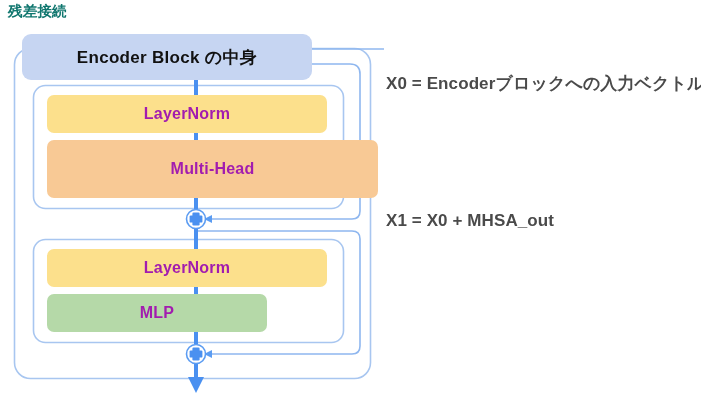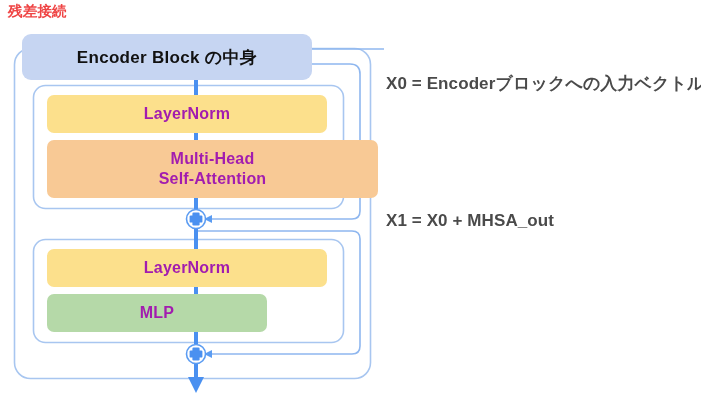--- a/index.html
+++ b/index.html
@@ -32,21 +32,21 @@
     pointer-events: none;
   }
 
   
   .heading-label {
     position: absolute;
     left: 8px;
     top: 2px;
     font-size: 14.5px;
     font-weight: bold;
-    color: #ef4444;
+    color: #0f766e;
     letter-spacing: 0.2px;
     white-space: nowrap;
   }
 
   
   .title-pill {
     position: absolute;
     left: 22px;
     top: 34px;
     width: 290px;
@@ -148,21 +148,20 @@
 
   <div class="heading-label">残差接続</div>
 
   <div class="title-pill">Encoder Block の中身</div>
 
   <div class="module-box layernorm" id="ln1">LayerNorm</div>
 
   <div class="module-box mhsa" id="mhsa">
     <span>
       <span>Multi-Head</span><br>
-      <span>Self-Attention</span>
     </span>
   </div>
 
   <div class="module-box layernorm" id="ln2">LayerNorm</div>
 
   <div class="module-box mlp" id="mlp">MLP</div>
 
   <div class="annotation" id="anno-x0">X0 = Encoderブロックへの入力ベクトル</div>
   <div class="annotation" id="anno-x1">X1 = X0 + MHSA_out</div>
 

